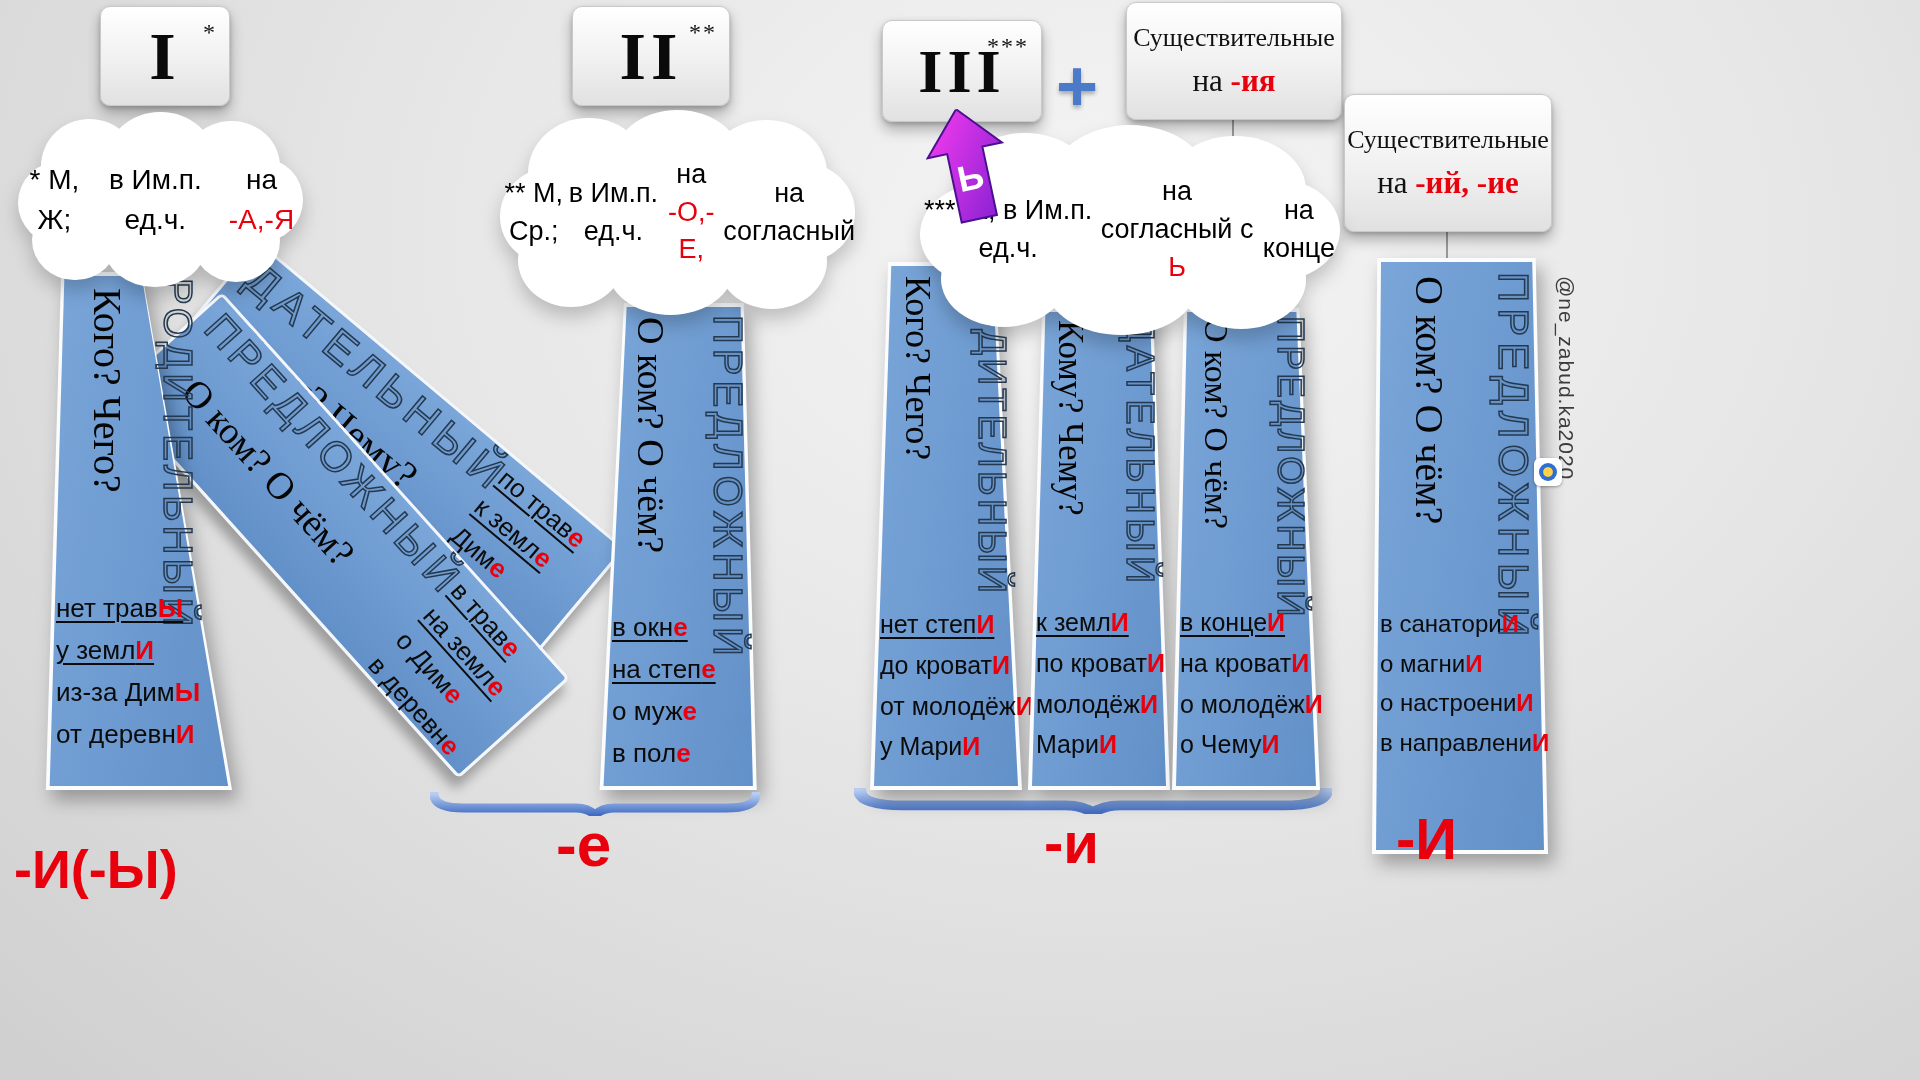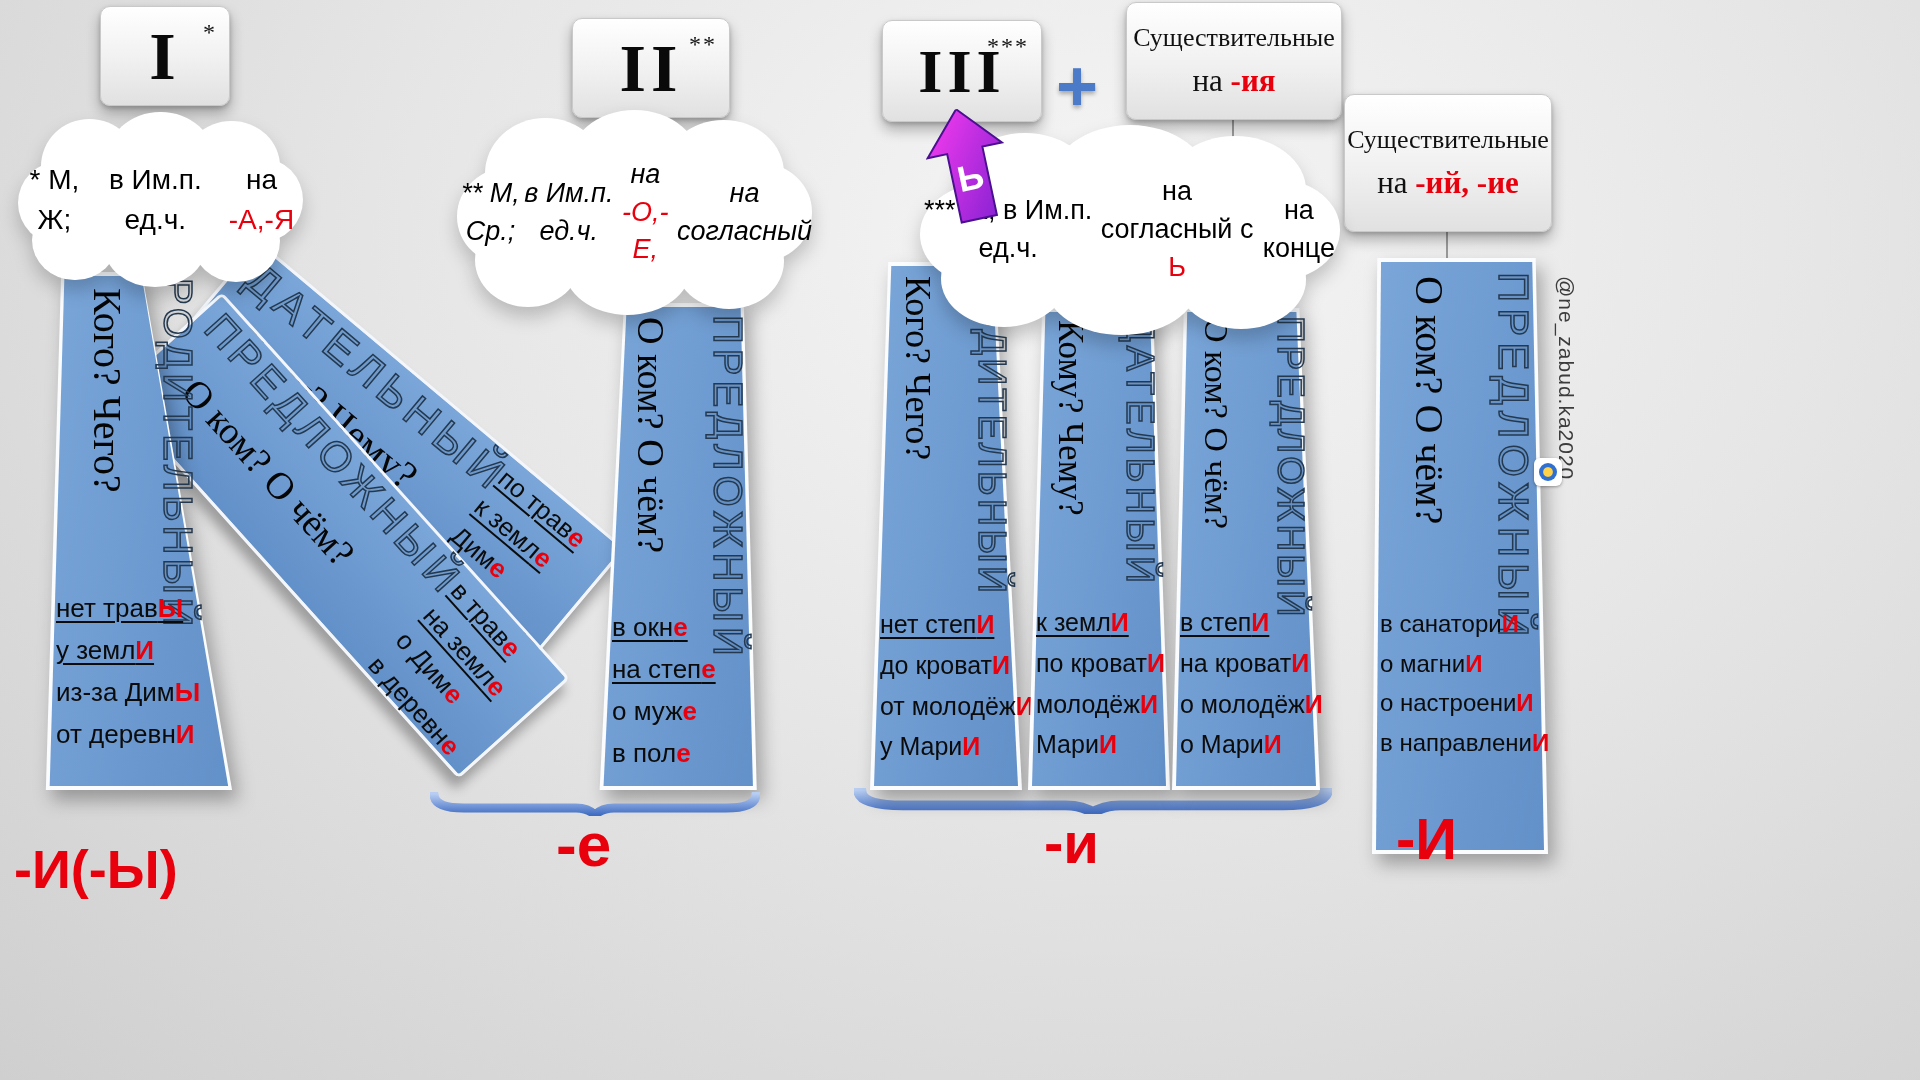--- a/index.html
+++ b/index.html
@@ -195,24 +195,24 @@
   </div>
 
   <div class="trap" style="left:1172px;top:308px;width:148px;height:482px;">
     <div class="shape" style="--clip:polygon(8% 0%,86% 0%,100% 100%,0% 100%);">
       <div class="fw"></div>
       <div class="fb"></div>
     </div>
     <div class="rot case-name" style="left:138px;top:8px;font-size:37px;letter-spacing:3px;">ПРЕДЛОЖНЫЙ</div>
     <div class="rot questions" style="left:62px;top:10px;font-size:34px;">О ком? О чём?</div>
     <div class="ex-block" style="left:8px;top:300px;font-size:25px;">
-        <div class="ex u"><span class="base">в степ</span><span class="end">И</span></div>
+        <div class="ex u"><span class="base">в конце</span><span class="end">И</span></div>
         <div class="ex"><span class="base">на кроват</span><span class="end">И</span></div>
         <div class="ex"><span class="base">о молодёж</span><span class="end">И</span></div>
-        <div class="ex"><span class="base">о Мари</span><span class="end">И</span></div>
+        <div class="ex"><span class="base">о Чему</span><span class="end">И</span></div>
       </div>
   </div>
 
   <div class="trap" style="left:1372px;top:258px;width:176px;height:596px;">
     <div class="shape" style="--clip:polygon(3% 0%,93% 0%,100% 100%,0% 100%);">
       <div class="fw"></div>
       <div class="fb"></div>
     </div>
     <div class="rot case-name" style="left:164px;top:14px;font-size:42px;letter-spacing:6px;">ПРЕДЛОЖНЫЙ</div>
     <div class="rot questions" style="left:78px;top:18px;font-size:40px;">О ком? О чём?</div>
@@ -222,21 +222,21 @@
         <div class="ex"><span class="base">о настроени</span><span class="end">И</span></div>
         <div class="ex"><span class="base">в направлени</span><span class="end">И</span></div>
       </div>
   </div>
 
   <div class="card" style="left:100px;top:6px;width:130px;height:100px;">
     <div class="numeral">I</div>
     <div class="stars">*</div>
   </div>
 
-  <div class="card" style="left:572px;top:18px;width:158px;height:100px;">
+  <div class="card" style="left:572px;top:6px;width:158px;height:100px;">
     <div class="numeral">II</div>
     <div class="stars">**</div>
   </div>
 
   <div class="card" style="left:882px;top:20px;width:160px;height:102px;">
     <div class="numeral" style="font-size:62px;">III</div>
     <div class="stars">***</div>
   </div>
 
   <div class="plus" style="left:1056px;top:50px;">+</div>
@@ -267,21 +267,21 @@
     <div class="core"></div>
     <div class="cloud-text" style="font-size:28px;">
       <div>* М, Ж;</div>
       <div>в Им.п. ед.ч.</div>
       <div>
         <span>на </span><span class="red">-А,-Я</span>
       </div>
     </div>
   </div>
 
-  <div class="cloud" style="left:457px;top:110px;width:355px;height:205px;font-style:italic;">
+  <div class="cloud" style="left:500px;top:110px;width:355px;height:205px;">
     <i></i>
       <i></i>
       <i></i>
       <i></i>
       <i></i>
       <i></i>
       <i></i>
       <i></i>
     <div class="core"></div>
     <div class="cloud-text" style="font-size:27px;">

